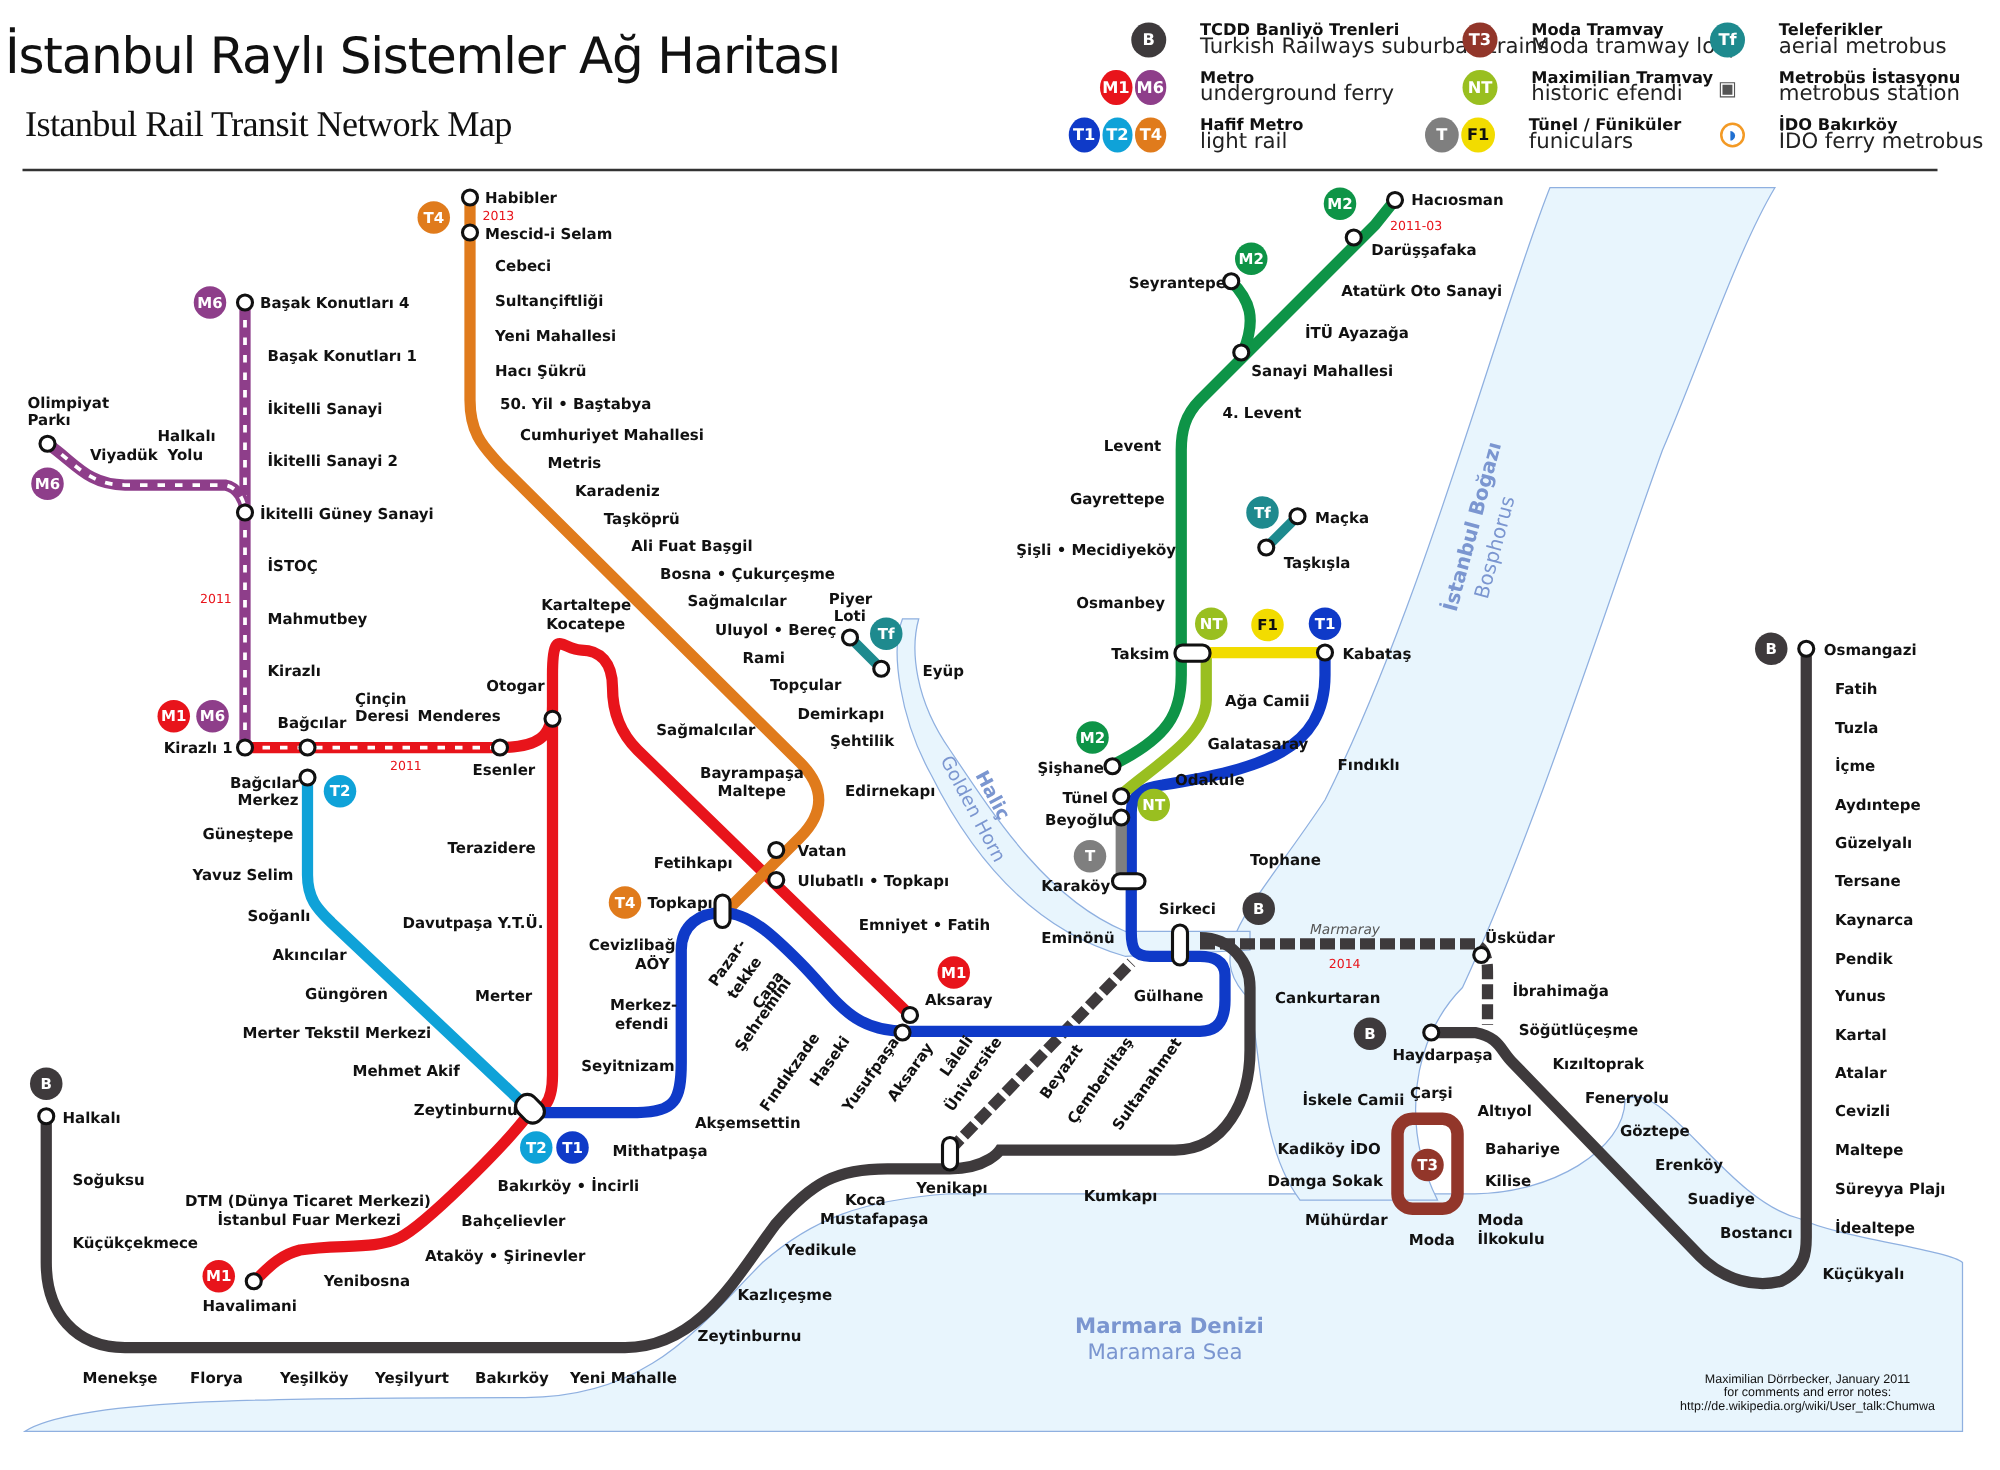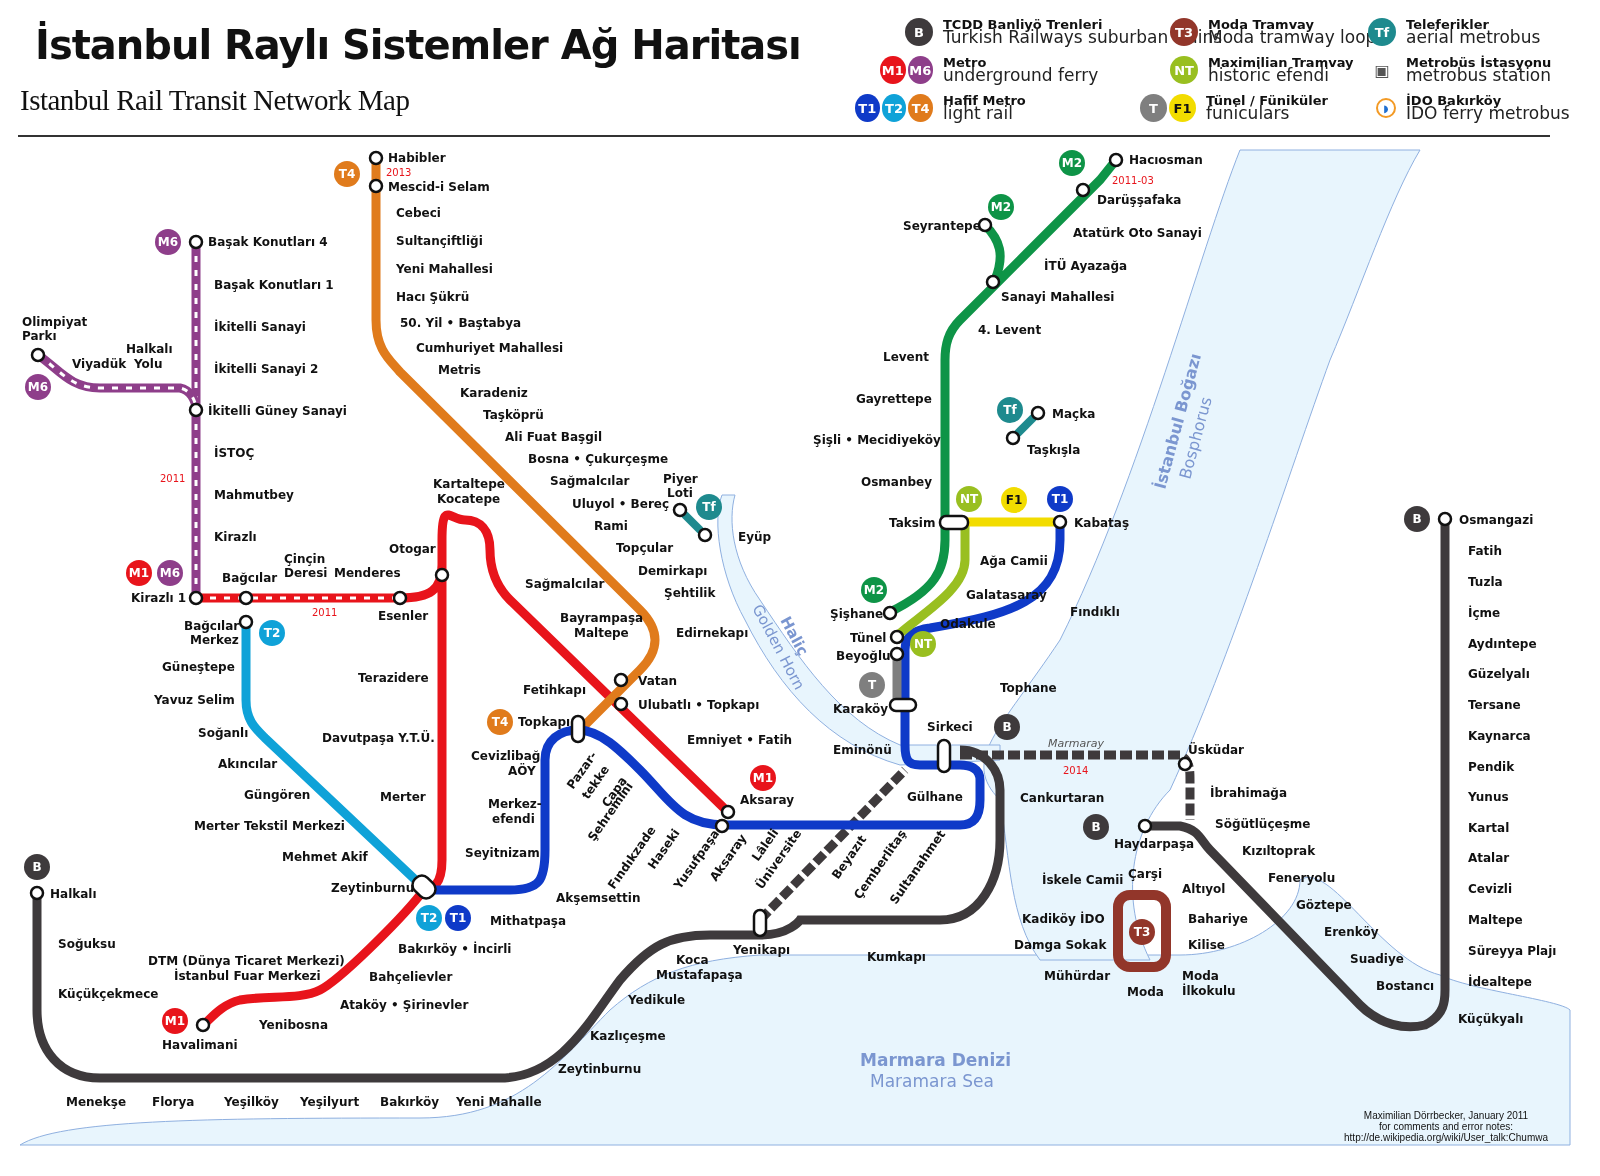--- a/index.html
+++ b/index.html
@@ -1,28 +1,28 @@
 <!DOCTYPE html>
 <html><head>
 <meta charset="utf-8">
 <style>
   html,body{margin:0;padding:0;background:#fff;}
   body{width:1600px;height:1176px;position:relative;overflow:hidden;font-family:"DejaVu Sans",sans-serif;}
-  .title{position:absolute;left:35px;top:22px;font-family:"DejaVu Sans",sans-serif;font-weight:bold;font-size:40px;letter-spacing:-1px;color:#111;}
+  .title{position:absolute;left:4px;top:22px;font-family:"DejaVu Sans",sans-serif;font-weight:normal;font-size:40px;letter-spacing:-1px;color:#111;}
   .subtitle{position:absolute;left:20px;top:84px;font-family:Liberation Serif, serif;font-size:29px;color:#111;letter-spacing:-0.5px;}
   .rule{position:absolute;left:18px;top:135px;width:1532px;height:2px;background:#333;}
   .legend-item{position:absolute;display:flex;align-items:flex-start;}
   .badge{display:inline-flex;align-items:center;justify-content:center;width:28px;height:28px;border-radius:50%;color:#fff;font-weight:bold;font-size:13px;margin-right:2px;font-family:"DejaVu Sans",sans-serif;}
-  .legend-text{margin-left:8px;line-height:13px;}
+  .legend-text{margin-left:25px;line-height:13px;}
   .legend-text .t{font-weight:bold;font-size:13px;color:#111;display:block;}
   .legend-text .s{font-size:17px;color:#222;display:block;}
   svg text{font-family:"DejaVu Sans",sans-serif;}
   .st{font-size:12px;font-weight:bold;fill:#111;}
   .yr{font-size:10px;fill:#e8141b;}
-  .credit{position:absolute;right:52px;top:1098px;font-family:"Liberation Sans",sans-serif;font-size:10px;color:#111;text-align:center;line-height:11px;margin-top:12px;}
+  .credit{position:absolute;right:52px;top:1098px;font-family:"Liberation Sans",sans-serif;font-size:10px;color:#111;text-align:center;line-height:11px;}
 </style>
 </head>
 <body>
 
 <div class="title">İstanbul Raylı Sistemler Ağ Haritası</div>
 <div class="subtitle">Istanbul Rail Transit Network Map</div>
 
 <div id="legend">
     <div class="legend-item" style="left: 880px; top: 18px;">
       <div style="display: flex; justify-content: flex-end; width: 55px;">

